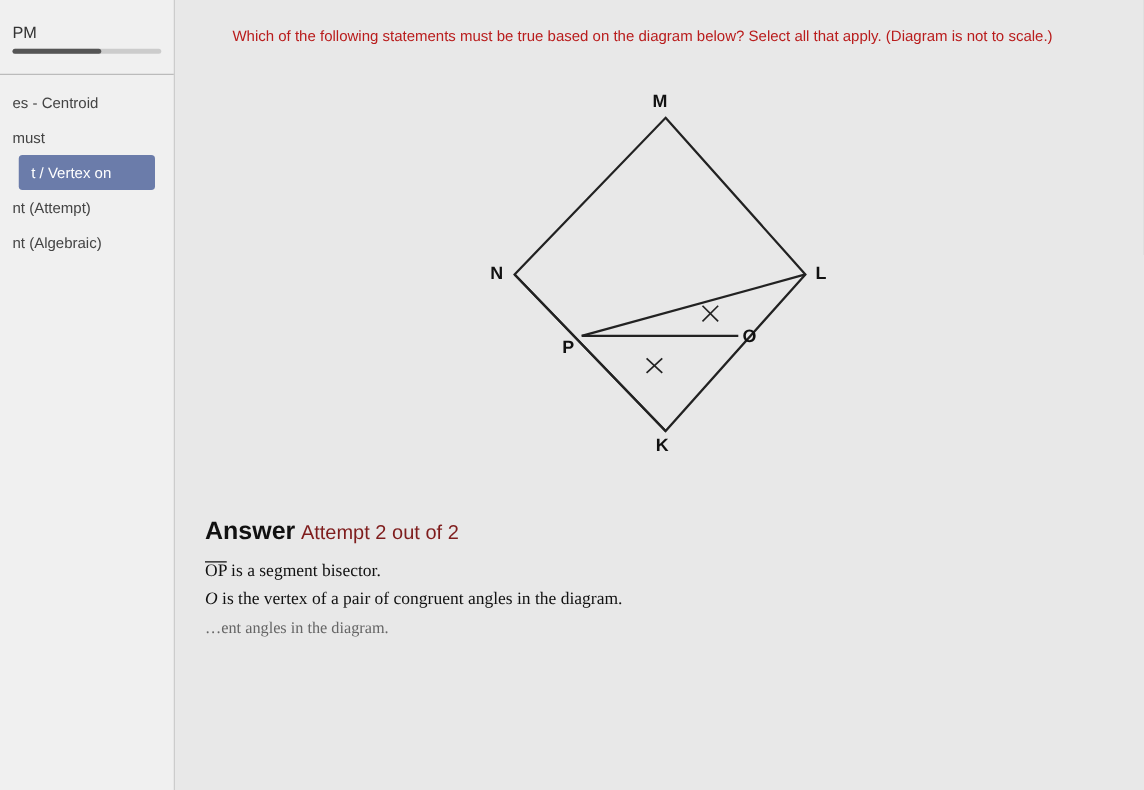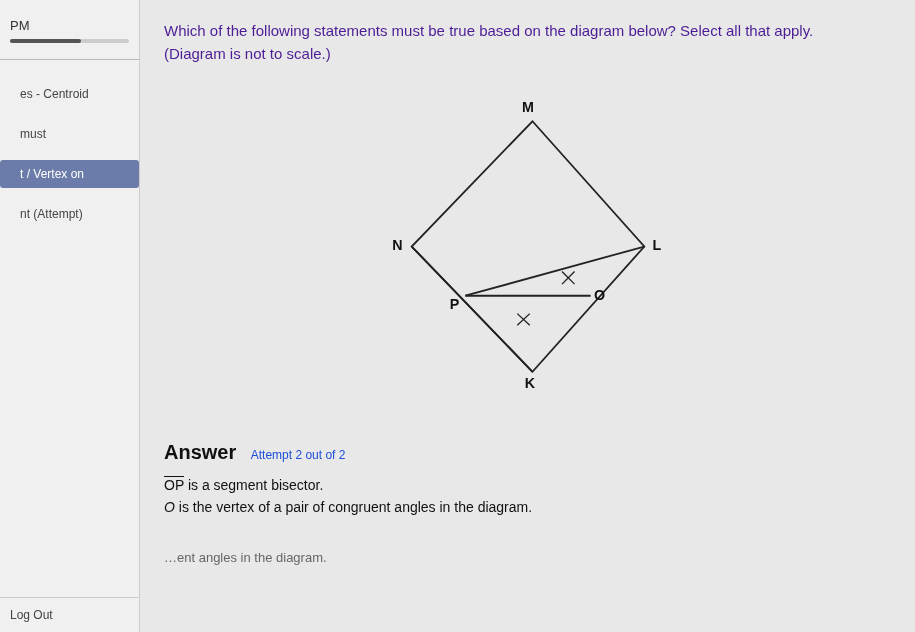--- a/index.html
+++ b/index.html
@@ -15,21 +15,20 @@
     
     .sidebar {
       width: 140px;
       min-width: 140px;
       background: #f0f0f0;
       height: 632px;
       display: flex;
       flex-direction: column;
       border-right: 1px solid #ccc;
       padding-top: 10px;
-      gap: 12px;
     }
 
     .sidebar-top {
       padding: 8px 10px 16px 10px;
       border-bottom: 1px solid #bbb;
       margin-bottom: 8px;
     }
 
     .sidebar-time {
       font-size: 13px;
@@ -43,30 +42,30 @@
       border-radius: 2px;
     }
     .sidebar-progress-bar {
       height: 4px;
       background: #555;
       width: 60%;
       border-radius: 2px;
     }
 
     .sidebar-item {
-      padding: 7px 20px;
+      padding: 7px 10px;
       font-size: 12px;
       color: #444;
       cursor: pointer;
     }
     .sidebar-item.active {
       background: #6b7caa;
       color: #fff;
       border-radius: 3px;
-      margin: 0 0;
+      margin: 0 15px;
     }
 
     .sidebar-bottom {
       margin-top: auto;
       padding: 10px;
       border-top: 1px solid #ccc;
     }
 
     .logout-btn {
       font-size: 12px;
@@ -78,25 +77,26 @@
     .main {
       flex: 1;
       background: #e8e8e8;
       padding: 20px 24px;
       height: 632px;
       overflow-y: auto;
       position: relative;
     }
 
     .question-text {
-      font-size: 15px;
-      color: #4c1d95;
+      font-size: 12px;
+      color: #b91c1c;
       line-height: 1.5;
       margin-bottom: 16px;
       max-width: 700px;
+      text-align: center;
     }
 
     
     .diagram-container {
       display: flex;
       justify-content: center;
       margin: 10px 0 20px 0;
     }
 
     .diagram-svg {
@@ -110,55 +110,54 @@
     }
 
     .answer-label {
       font-weight: bold;
       font-size: 20px;
       color: #111;
       display: inline;
     }
 
     .attempt-text {
-      font-size: 12px;
-      color: #1d4ed8;
-      margin-left: 10px;
+      font-size: 16px;
+      color: #7f1d1d;
+      margin-left: 0;
       display: inline;
     }
 
     .answer-choices {
       margin-top: 10px;
     }
 
     .answer-choice {
       font-size: 14px;
       color: #111;
       line-height: 1.6;
+      font-family: Liberation Serif, serif;
     }
   </style>
 </head>
 <body>
 
 <div class="sidebar">
   <div class="sidebar-top">
     <div class="sidebar-time">PM</div>
     <div class="sidebar-progress">
       <div class="sidebar-progress-bar"></div>
     </div>
   </div>
 
   <div class="sidebar-item">es - Centroid</div>
   <div class="sidebar-item">must</div>
   <div class="sidebar-item active">t / Vertex on</div>
   <div class="sidebar-item">nt (Attempt)</div>
-
-  <div class="sidebar-bottom">
-    <div class="logout-btn">Log Out</div>
-  </div>
+  <div class="sidebar-item">nt (Algebraic)</div>
+
 </div>
 
 <div class="main">
 
   <div class="question-text">Which of the following statements must be true based on the diagram below? Select all that apply. (Diagram is not to scale.)</div>
 
   <div class="diagram-container">
     <svg class="diagram-svg" viewBox="0 0 380 350" xmlns="http://www.w3.org/2000/svg">
 
       <polygon points="195,30 320,170 195,310 60,170" fill="none" stroke="#222" stroke-width="2"></polygon>
@@ -189,19 +188,19 @@
     <span class="attempt-text">Attempt 2 out of 2</span>
 
     <div class="answer-choices">
       <div class="answer-choice">
         <span style="text-decoration: overline;">OP</span>
         <span> is a segment bisector.</span>
       </div>
       <div class="answer-choice">
         <em>O</em> is the vertex of a pair of congruent angles in the diagram.
       </div>
-      <div class="answer-choice" style="color:#666; font-size:13px;margin-top:29px;">
+      <div class="answer-choice" style="color:#666; font-size:13px;">
         <span>…ent angles in the diagram.</span>
       </div>
     </div>
   </div>
 
 </div>
 
 </body></html>

